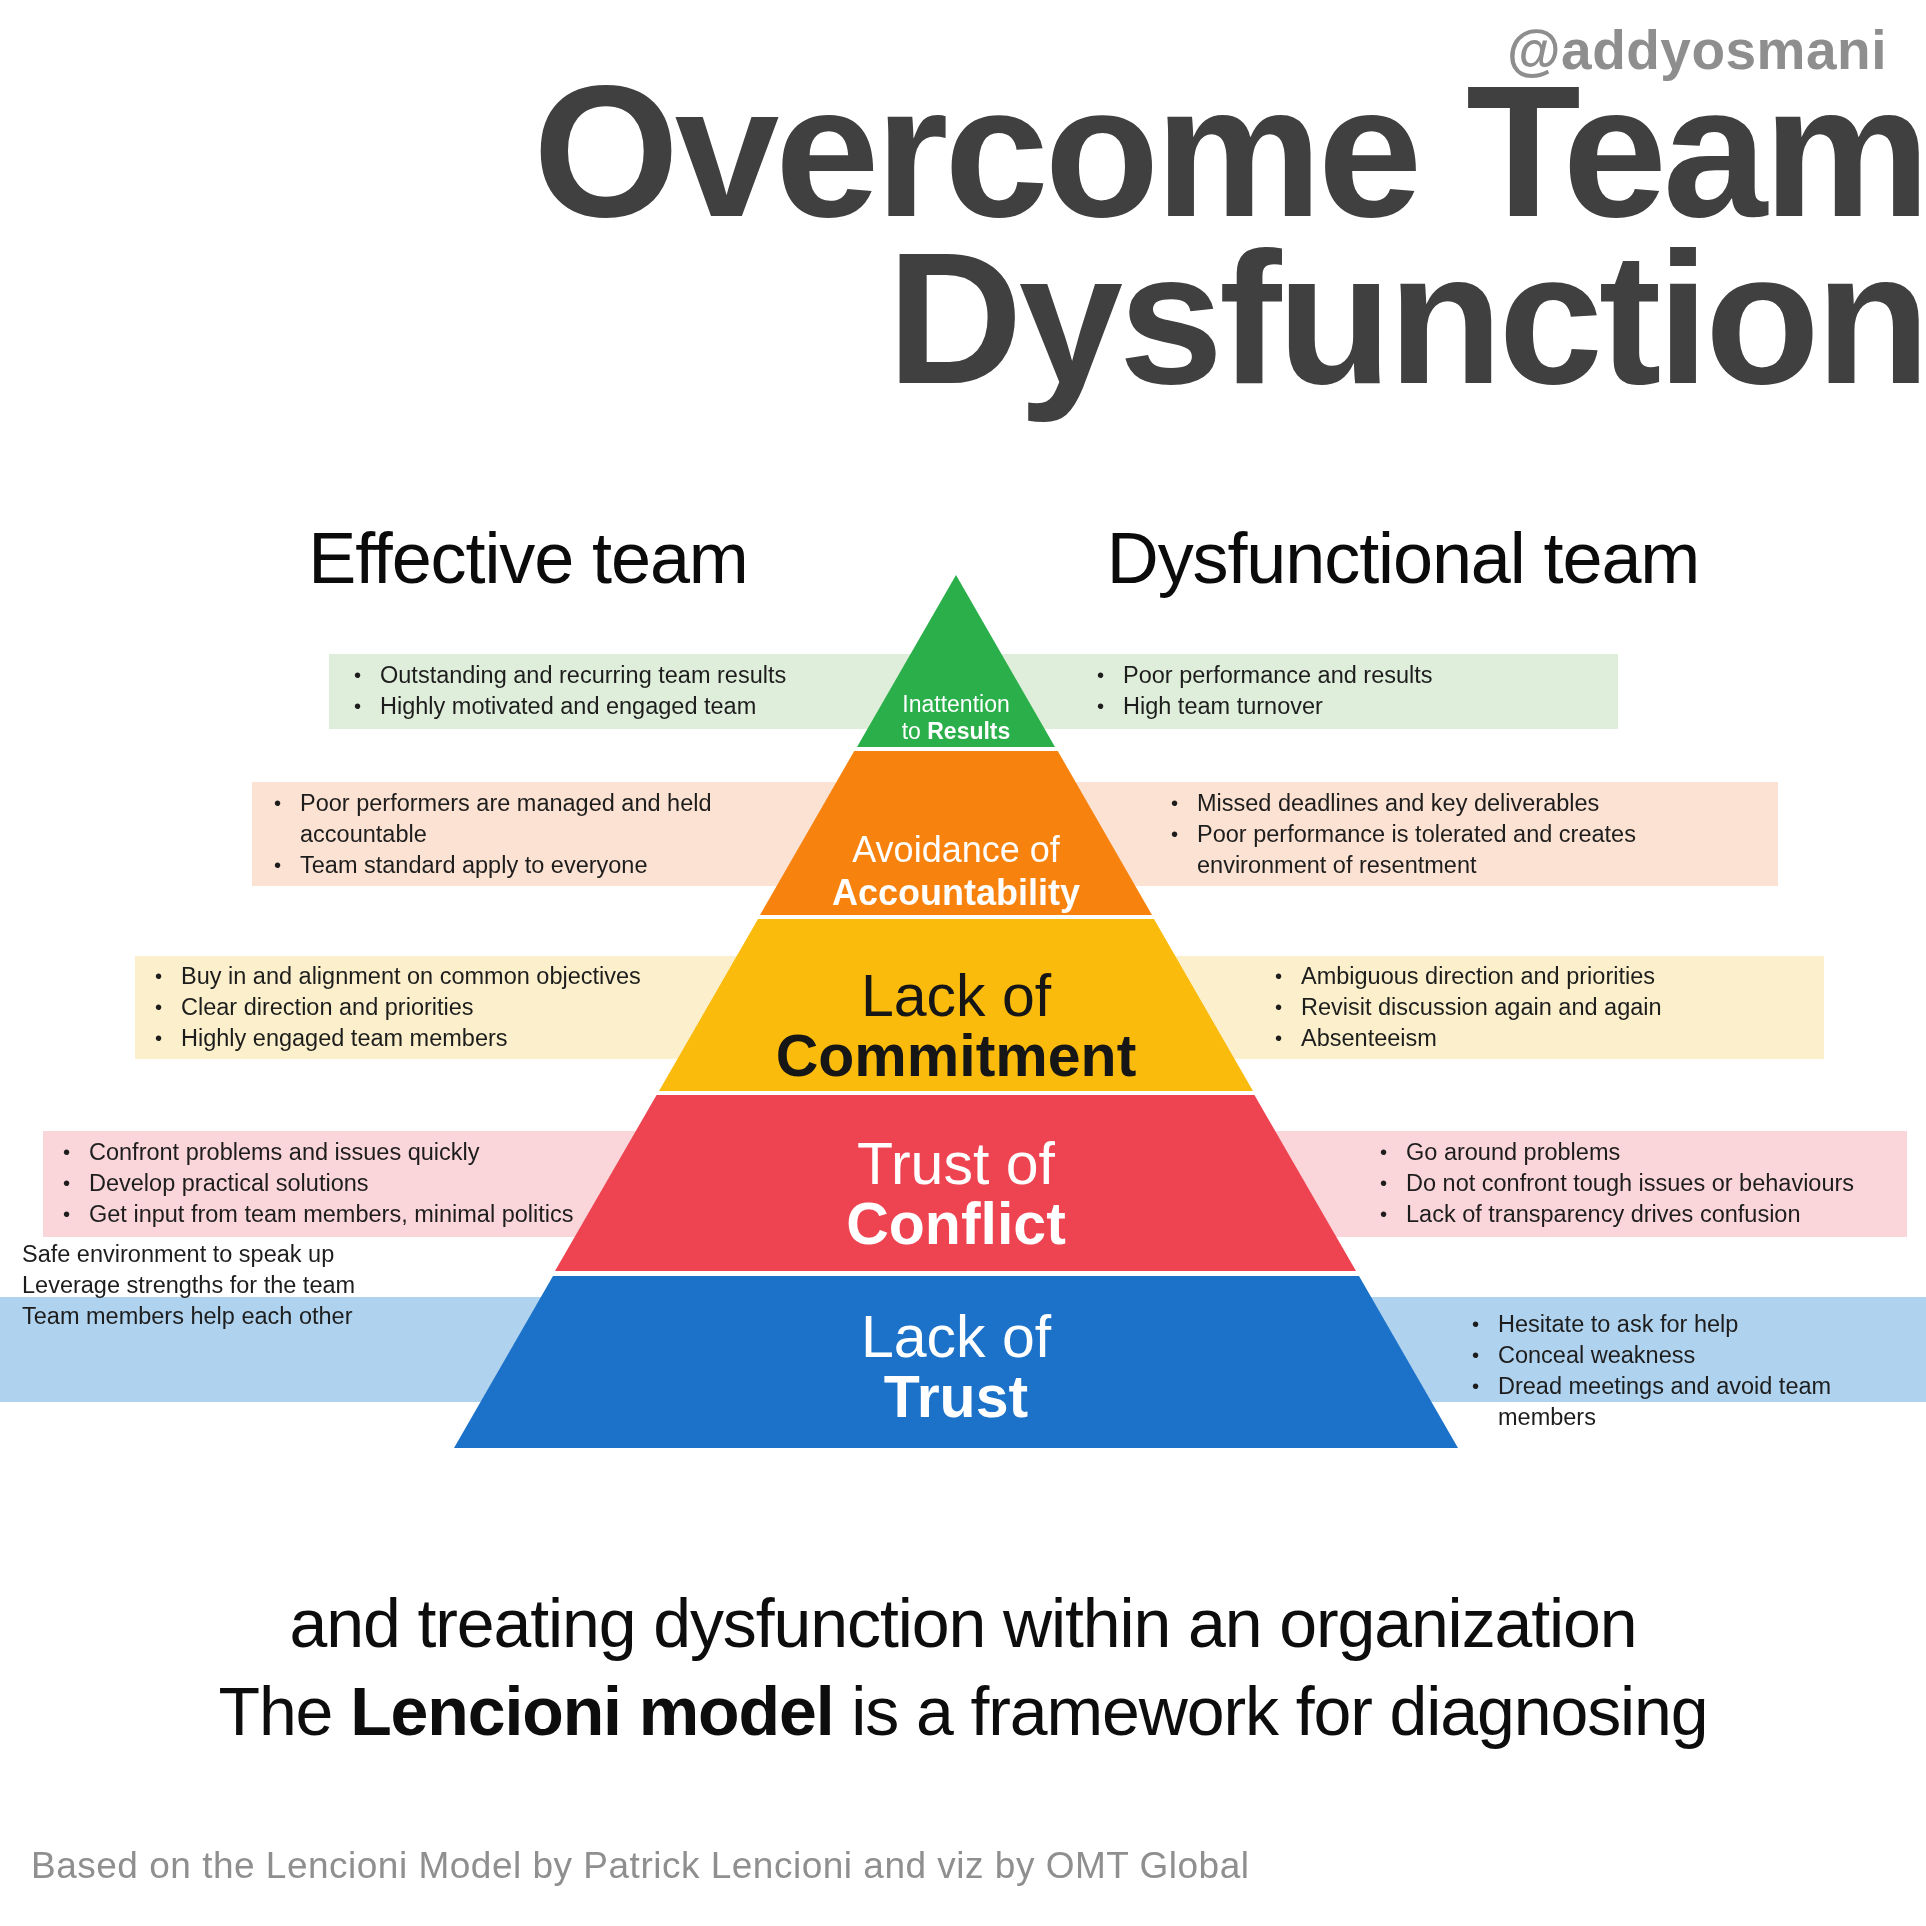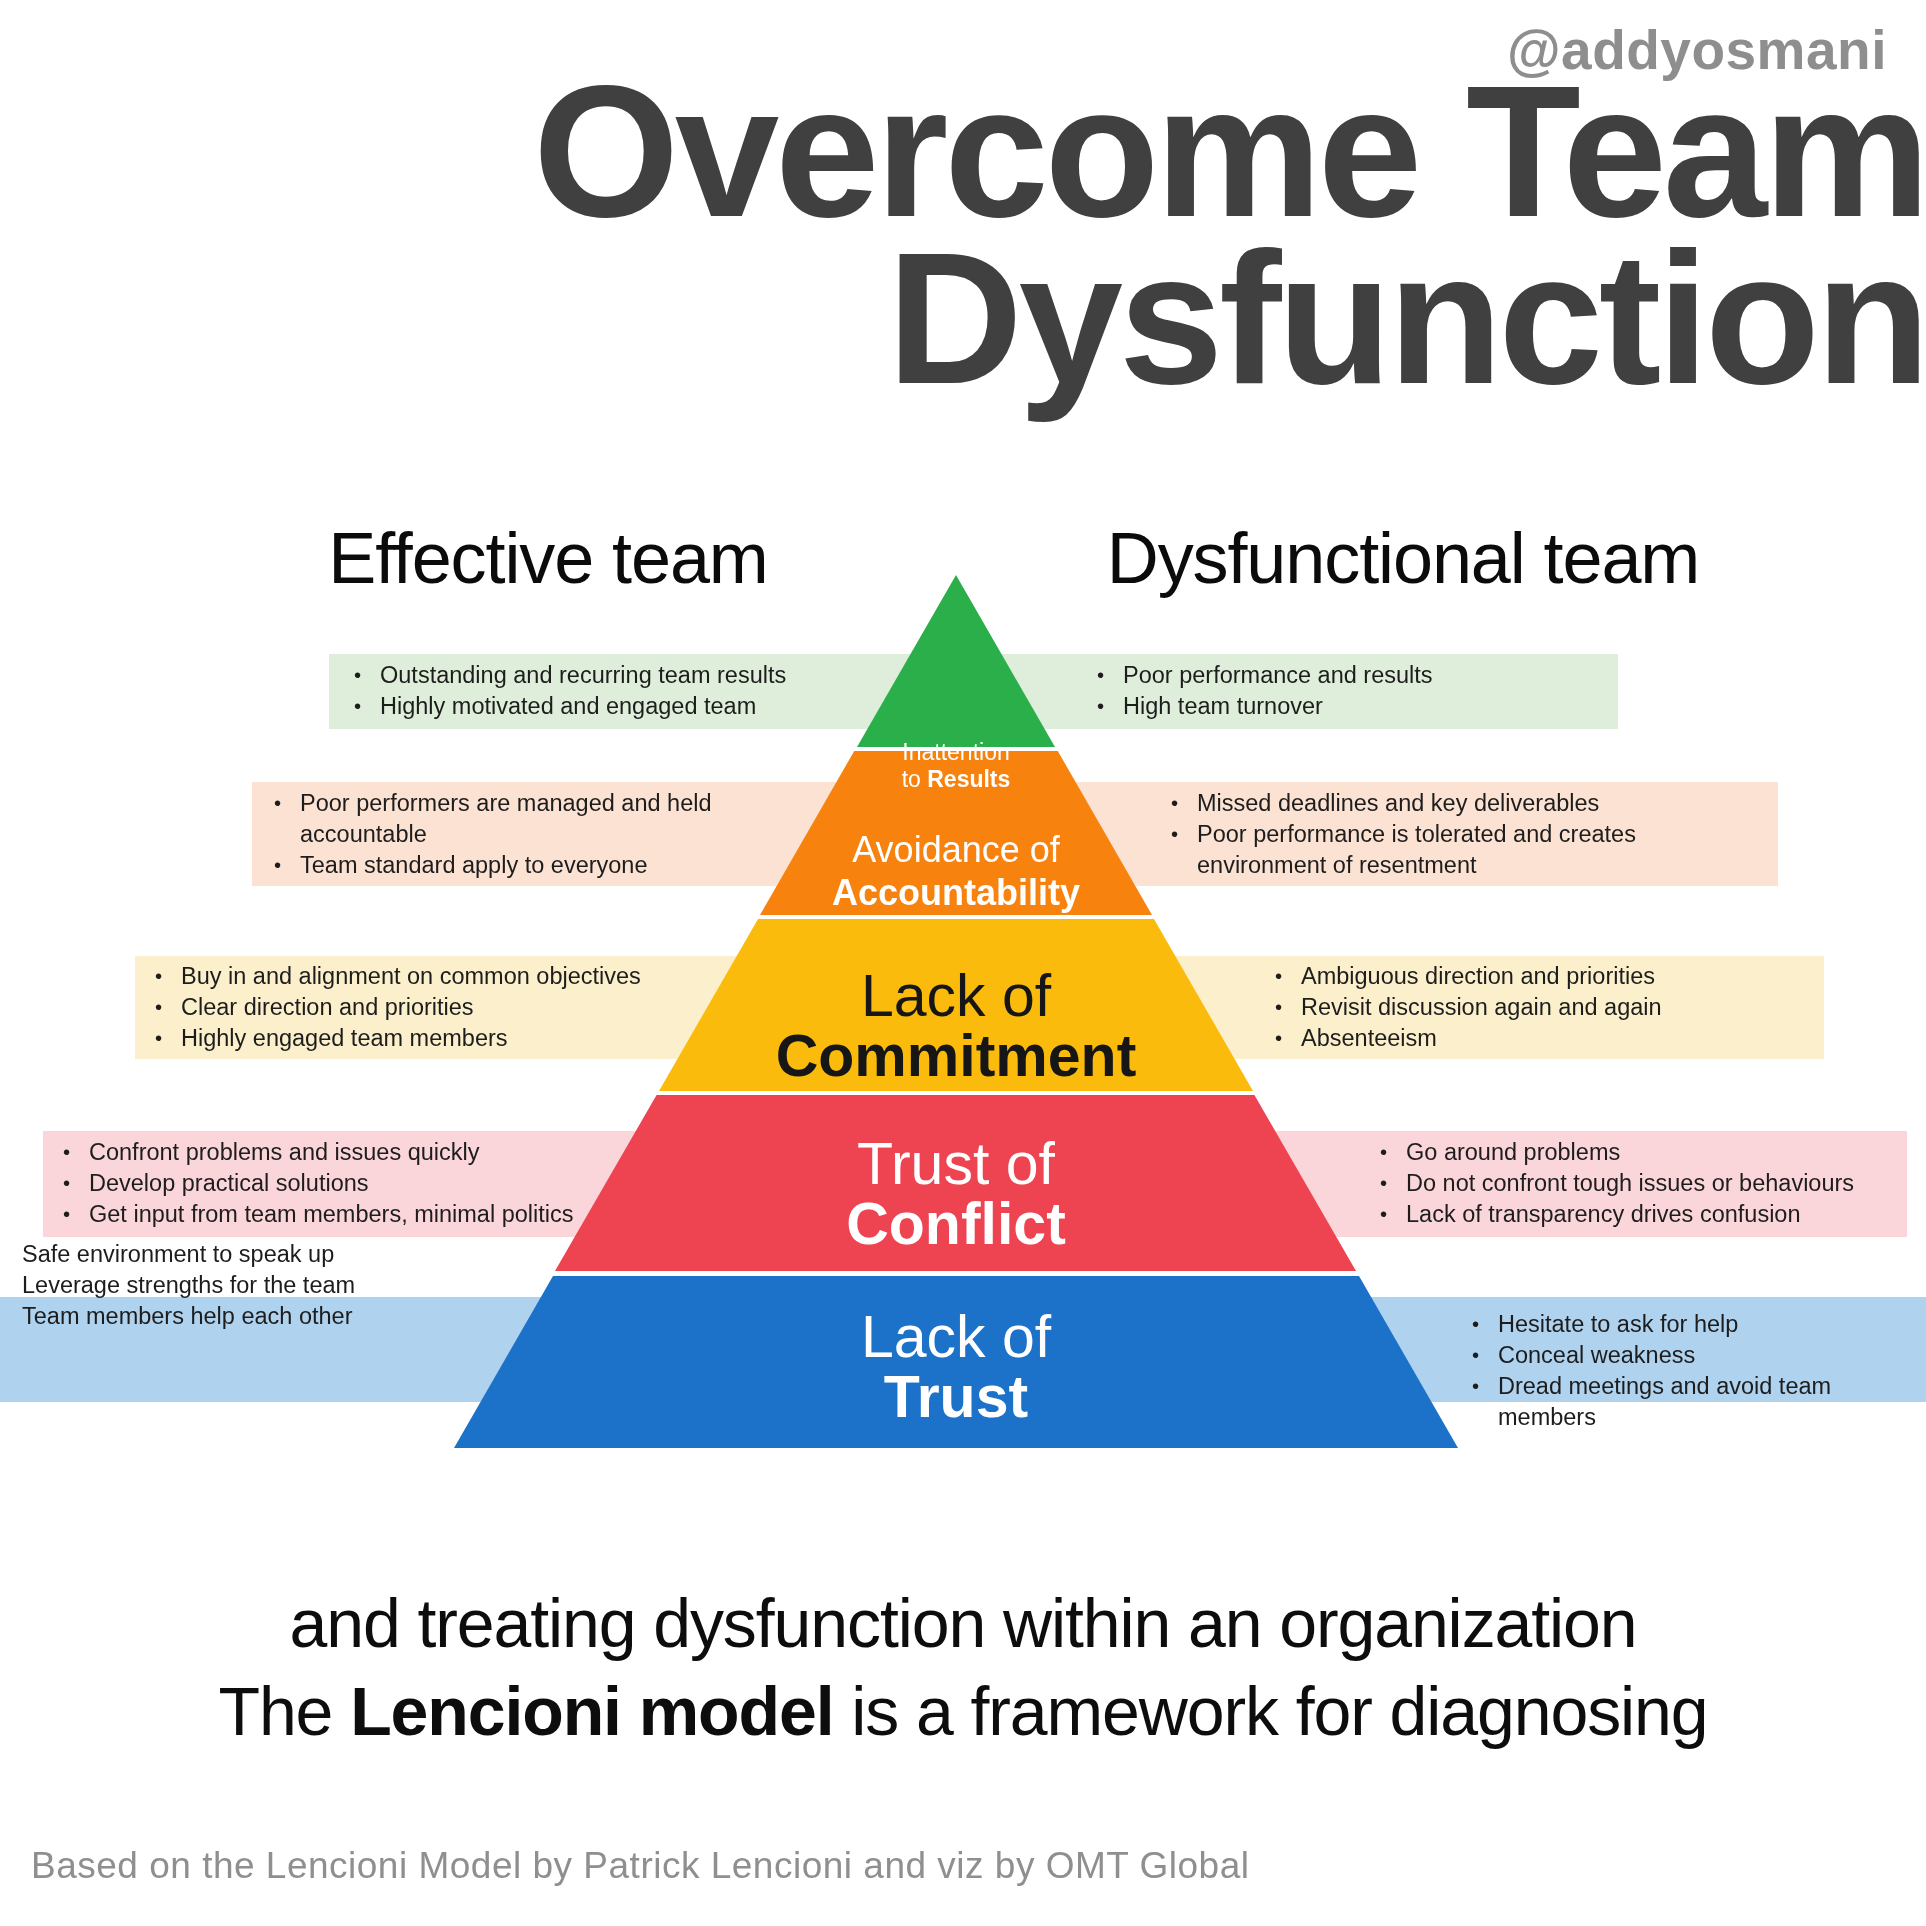--- a/index.html
+++ b/index.html
@@ -12,40 +12,40 @@
     color:#8e8e8e;letter-spacing:0.5px;
   }
   .title{
     position:absolute;top:68px;left:0;width:1926px;text-align:right;
     font-size:188px;line-height:.89;font-weight:bold;letter-spacing:-4.3px;color:#404040;
   }
   .col-head{
     position:absolute;top:517px;transform:translateX(-50%);
     font-size:72px;letter-spacing:-1.1px;color:#0b0b0b;white-space:nowrap;
   }
-  .col-head.left{left:548px;}
+  .col-head.left{left:528px;}
   .col-head.right{left:1403px;}
   .band{position:absolute;z-index:1;}
   .list{
     position:absolute;z-index:3;font-size:23.5px;line-height:31px;color:#1d1d1d;
   }
   .li{display:flex;align-items:flex-start;}
   .dot{width:15px;min-width:15px;margin-right:15px;text-align:center;font-size:20.3px;line-height:31px;}
   .lvl{position:absolute;z-index:2;}
   .lvl-results      {left:857px;top:575px;width:198px;height:172px;clip-path:polygon(50% 0%,100% 100%,0% 100%);}
   .lvl-accountability{left:760px;top:751px;width:392px;height:164px;clip-path:polygon(24.04% 0%,75.96% 0%,100% 100%,0% 100%);}
   .lvl-commitment   {left:659px;top:919px;width:594px;height:172px;clip-path:polygon(16.67% 0%,83.33% 0%,100% 100%,0% 100%);}
   .lvl-conflict     {left:555px;top:1095px;width:801px;height:176px;clip-path:polygon(12.68% 0%,87.32% 0%,100% 100%,0% 100%);}
   .lvl-trust        {left:454px; top:1276px;width:1004px;height:172px;clip-path:polygon(9.86% 0%,90.14% 0%,100% 100%,0% 100%);}
   .lvl-label{
     position:absolute;left:956px;transform:translateX(-50%);z-index:4;
     text-align:center;white-space:nowrap;color:#fff;
   }
   .lvl-label b{font-weight:bold;}
-  .lab-results      {top:691px;font-size:23px;line-height:27px;margin-top:48px;}
+  .lab-results      {top:691px;font-size:23px;line-height:27px;}
   .lab-accountability{top:828px;font-size:36px;line-height:43px;}
   .lab-commitment   {top:966px;font-size:59px;line-height:60px;color:#161616;}
   .lab-conflict     {top:1134px;font-size:59px;line-height:60px;}
   .lab-trust        {top:1307px;font-size:59px;line-height:60px;}
   .summary{
     position:absolute;top:1579px;left:0;width:1926px;text-align:center;
     font-size:68px;line-height:88px;letter-spacing:-1.1px;color:#0d0d0d;
   }
   .summary b{font-weight:bold;}
   .footer{

